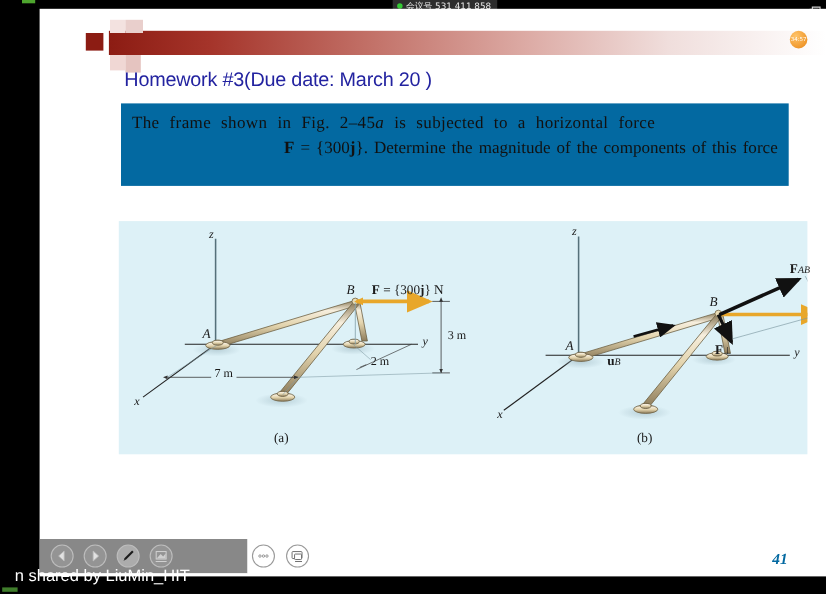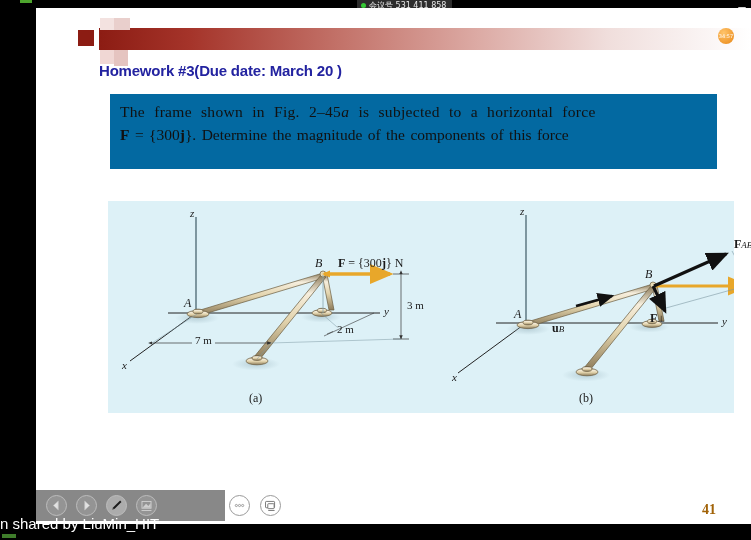--- a/index.html
+++ b/index.html
@@ -51,60 +51,60 @@
   .avatar {
     position: absolute; left: 682px; top: 20px; width: 16px; height: 16px;
     border-radius: 50%;
     background: radial-gradient(circle at 35% 30%, #ffc46b, #f0992e 70%, #d9821a);
     color: #fff; font-size: 5px; line-height: 16px; text-align: center;
     font-family: "DejaVu Sans", sans-serif; overflow: hidden;
   }
 
   
   #slide-title {
-    position: absolute; left: 63px; top: 54px;
+    position: absolute; left: 77px; top: 54px;
     font-family: "Liberation Sans", sans-serif;
-    font-size: 15px; font-weight: bold; color: #2323a0;
+    font-size: 18px; font-weight: normal; color: #2323a0;
     letter-spacing: -0.2px; white-space: nowrap;
   }
 
   
   #problem-box {
     position: absolute; left: 74px; top: 86px;
     width: 607px; height: 75px;
     background: #0369a1;
     padding: 6px 10px 0 10px;
   }
   .prob-line {
     font-family: "Liberation Serif", serif;
     font-size: 15.5px; color: #111; line-height: 23px;
     white-space: nowrap;
   }
   .prob-line.justify { letter-spacing: 0.02em; word-spacing: 0.32em; }
-  .prob-line.justify2 { word-spacing: 0.10em; }
+  .prob-line.justify2 { word-spacing: 0.10em; text-align: right; }
   .b { font-weight: bold; }
   .it { font-style: italic; }
 
   
   #figure-panel {
     position: absolute; left: 72px; top: 193px;
     width: 626px; height: 212px;
     background: #ddf1f7;
   }
   .fig-caption {
     position: absolute; font-family: "Liberation Serif", serif;
     font-size: 11px; color: #1a1a1a;
   }
   .fig-svg { position: absolute; left: 0; top: 0; }
 
   
   #page-number {
     position: absolute; left: 666px; top: 494px;
     font-family: "Liberation Serif", serif;
-    font-size: 14px; font-weight: bold; color: #a16207; text-align: right;
+    font-size: 14px; font-weight: bold; font-style: italic; color: #0369a1; text-align: right;
   }
 
   
   #toolbar {
     position: absolute; left: 36px; top: 490px; width: 189px; height: 31px;
     background: rgba(110,110,110,0.82);
     display: flex; align-items: center; gap: 9px; padding-left: 10px;
   }
   .tb-btn {
     width: 21px; height: 21px; border-radius: 50%;
@@ -119,21 +119,21 @@
   #toolbar-right {
     position: absolute; left: 225px; top: 490px; width: 60px; height: 31px;
     background: #ffffff; display: flex; align-items: center; gap: 10px; padding-left: 4px;
   }
   .glyph { position: absolute; left: 0; top: 0; width: 100%; height: 100%; }
 
   
   #shared-strip {
     position: absolute; left: 0px; top: 513px; width: 186px; height: 22px;
     color: #ffffff; font-family: "Liberation Sans", sans-serif;
-    font-size: 15px; line-height: 22px; white-space: nowrap; overflow: hidden;
+    font-size: 15px; line-height: 22px; white-space: nowrap; overflow: hidden; text-align: center;
   }
   #green-tab { position: absolute; left: 2px; top: 534px; width: 14px; height: 4px; background: #3f7d2b; }
   #green-top { position: absolute; left: 20px; top: 0px; width: 12px; height: 3px; background: #4ea52e; }
 </style>
 </head>
 <body>
 
 <div id="root">
 
   <div id="green-top"></div>
@@ -297,21 +297,21 @@
       <div class="fig-caption" style="left:229px; top:122px;">2 m</div>
       <div class="fig-caption" style="left:84px; top:133px; background:#ddf1f7; padding:0 3px;">7 m</div>
       <div class="fig-caption" style="left:141px; top:190px; font-size:12px;">(a)</div>
 
       <div class="fig-caption it" style="left:412px; top:4px;">z</div>
       <div class="fig-caption it" style="left:614px; top:114px;">y</div>
       <div class="fig-caption it" style="left:344px; top:170px;">x</div>
       <div class="fig-caption it" style="left:406px; top:106px; font-size:12px;">A</div>
       <div class="fig-caption it" style="left:537px; top:66px; font-size:12px;">B</div>
 
-      <div class="fig-caption" style="left:626px; top:36px; font-size:12px;"><span class="b">F</span><span class="it" style="font-size:9px;">AB</span></div>
+      <div class="fig-caption" style="left:610px; top:36px; font-size:12px;"><span class="b">F</span><span class="it" style="font-size:9px;">AB</span></div>
 
       <div class="fig-caption" style="left:444px; top:84px; font-size:12px;margin-top:36px;"><span class="b">u</span><span class="it" style="font-size:9px;">B</span></div>
 
       <div class="fig-caption" style="left:542px; top:110px; font-size:12px;"><span class="b">F</span><span style="font-size:9px;">⊥</span></div>
 
       <div class="fig-caption" style="left:471px; top:190px; font-size:12px;">(b)</div>
     </div>
 
     <div id="page-number">41</div>
   </div>

